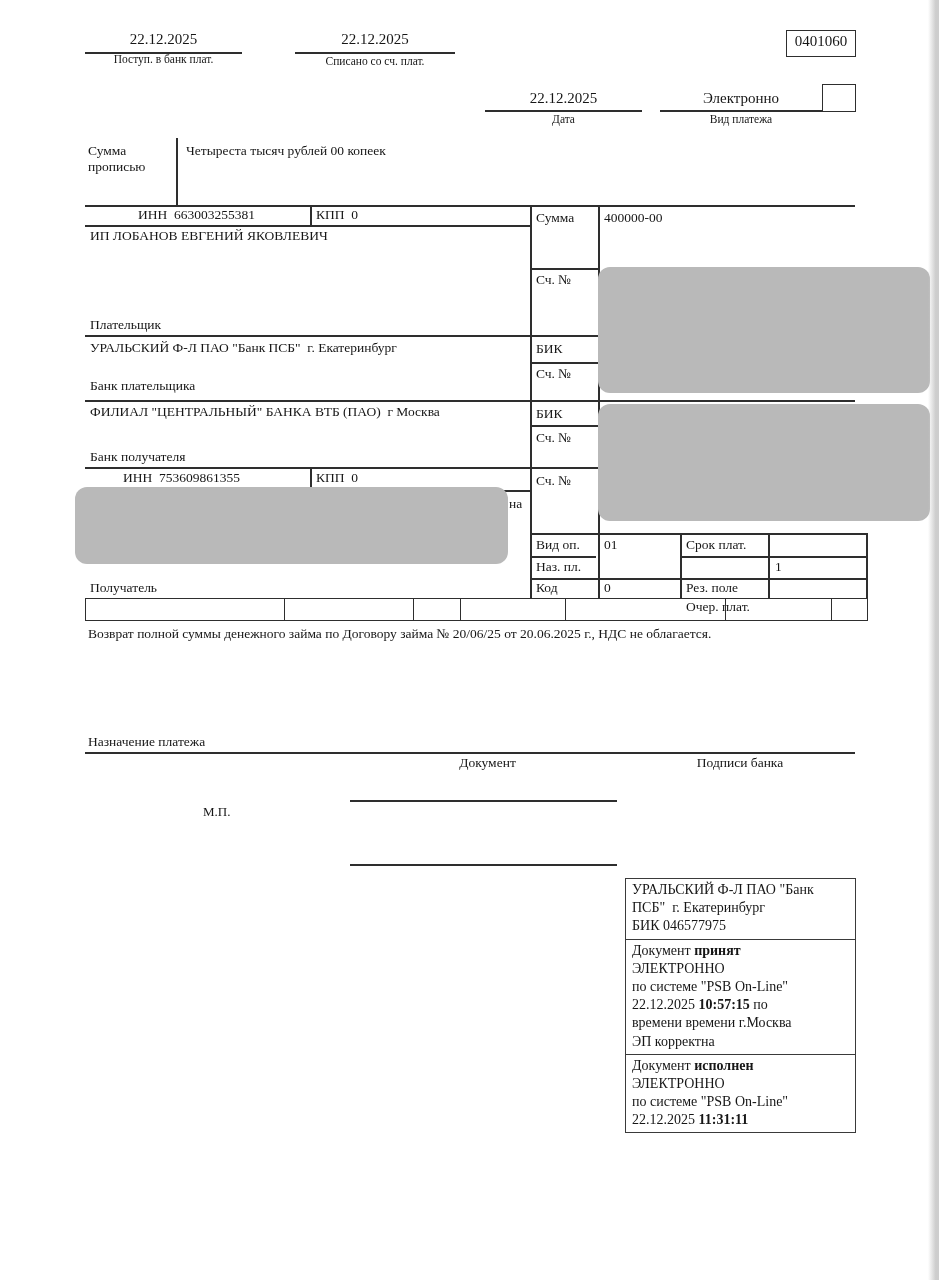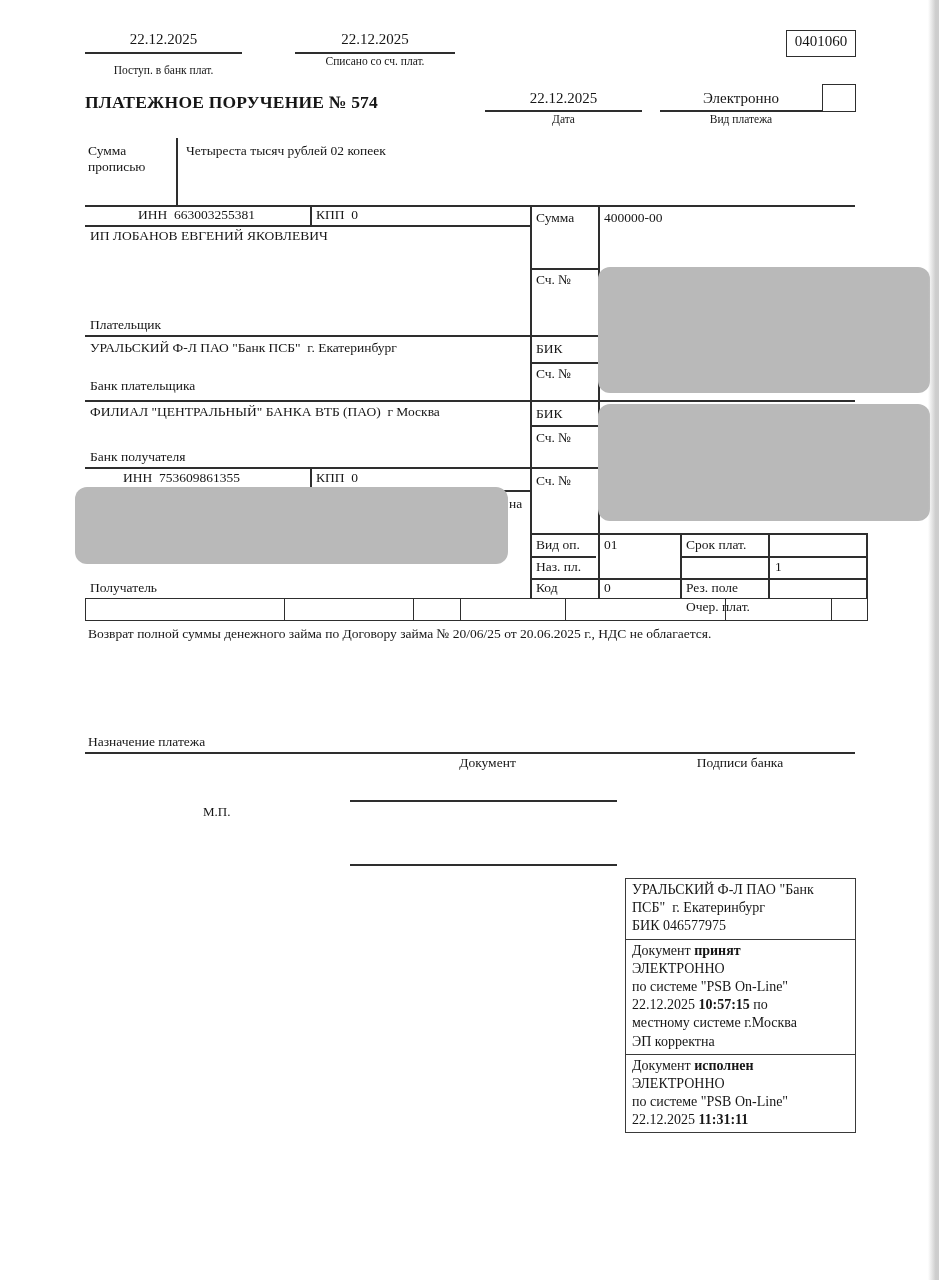--- a/index.html
+++ b/index.html
@@ -38,45 +38,44 @@
     background:linear-gradient(to right,rgba(205,205,205,0),#cdcdcd 70%);
   }
 </style>
 </head>
 <body>
 
 <div class="page">
 
   <div class="t mid center" style="left:85px;top:31px;width:157px;">22.12.2025</div>
   <div class="hline" style="left:85px;top:52px;width:157px;"></div>
-  <div class="t small center" style="left:85px;top:64px;width:157px;">Поступ. в банк плат.</div>
+  <div class="t small center" style="left:85px;top:53px;width:157px;">Поступ. в банк плат.</div>
 
   <div class="t mid center" style="left:295px;top:31px;width:160px;">22.12.2025</div>
   <div class="hline" style="left:295px;top:52px;width:160px;"></div>
   <div class="t small center" style="left:295px;top:55px;width:160px;">Списано со сч. плат.</div>
 
   <div class="box" style="left:786px;top:30px;width:70px;height:27px;">
     <div class="t mid center" style="left:0;top:2px;width:100%;position:absolute;">0401060</div>
   </div>
 
-  <div class="title" style="left:85px;top:92px;">ПЛАТЕЖНОЕ ПОРУЧЕНИЕ № 574</div>
 
   <div class="t mid center" style="left:485px;top:90px;width:157px;">22.12.2025</div>
   <div class="hline" style="left:485px;top:110px;width:157px;"></div>
   <div class="t small center" style="left:485px;top:113px;width:157px;">Дата</div>
 
   <div class="t mid center" style="left:660px;top:90px;width:162px;">Электронно</div>
   <div class="hline" style="left:660px;top:110px;width:162px;"></div>
   <div class="t small center" style="left:660px;top:113px;width:162px;">Вид платежа</div>
 
   <div class="box" style="left:822px;top:84px;width:34px;height:28px;"></div>
 
   <div class="t wrap" style="left:88px;top:143px;width:82px;">Сумма прописью</div>
   <div class="vline" style="left:176px;top:138px;height:67px;"></div>
-  <div class="t" style="left:186px;top:143px;">Четыреста тысяч рублей 02 копеек</div>
+  <div class="t" style="left:186px;top:143px;">Четыреста тысяч рублей 00 копеек</div>
 
   <div class="hline" style="left:85px;top:205px;width:770px;"></div>
   <div class="hline" style="left:85px;top:225px;width:446px;"></div>
   <div class="hline" style="left:530px;top:268px;width:69px;"></div>
   <div class="hline" style="left:85px;top:335px;width:514px;"></div>
   <div class="hline" style="left:530px;top:362px;width:69px;"></div>
   <div class="hline" style="left:85px;top:400px;width:770px;"></div>
   <div class="hline" style="left:530px;top:425px;width:69px;"></div>
   <div class="hline" style="left:85px;top:467px;width:514px;"></div>
   <div class="hline" style="left:85px;top:490px;width:446px;"></div>
@@ -164,21 +163,21 @@
   <div class="stamp">
     <section>
       <span class="pre">УРАЛЬСКИЙ Ф-Л ПАО "Банк ПСБ"  г. Екатеринбург</span><br>
       <span>БИК 046577975</span>
     </section>
     <section>
       <span>Документ </span><span class="bold">принят</span><br>
       <span>ЭЛЕКТРОННО</span><br>
       <span>по системе "PSB On-Line"</span><br>
       <span>22.12.2025 </span><span class="bold">10:57:15</span><span> по</span><br>
-      <span>местному системе г.Москва</span><br>
+      <span>времени времени г.Москва</span><br>
       <span>ЭП корректна</span>
     </section>
     <section>
       <span>Документ </span><span class="bold">исполнен</span><br>
       <span>ЭЛЕКТРОННО</span><br>
       <span>по системе "PSB On-Line"</span><br>
       <span>22.12.2025 </span><span class="bold">11:31:11</span>
     </section>
   </div>
 

